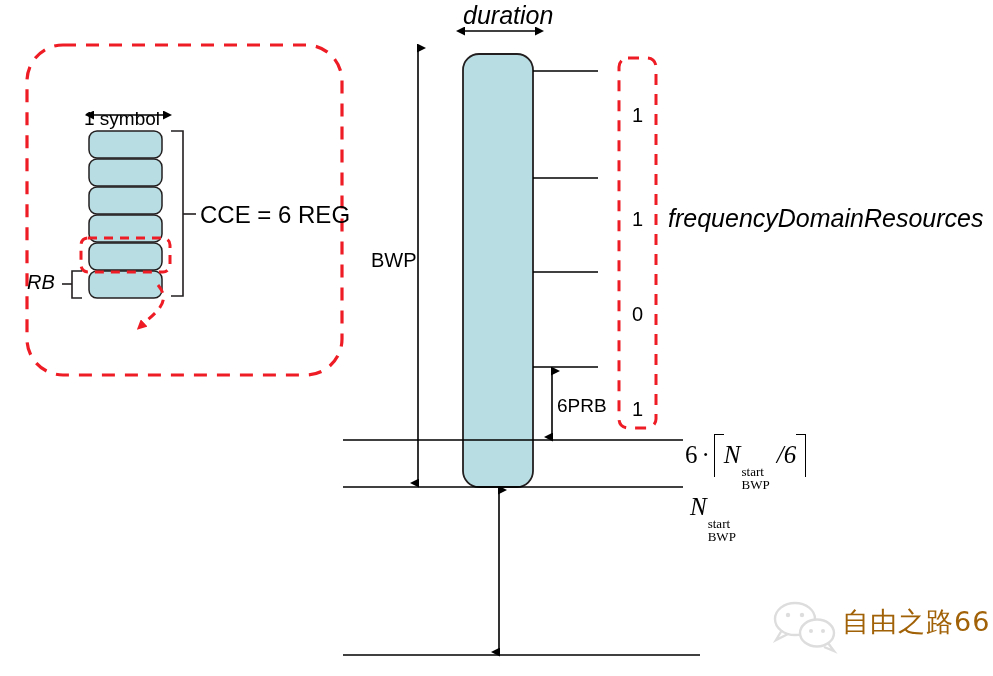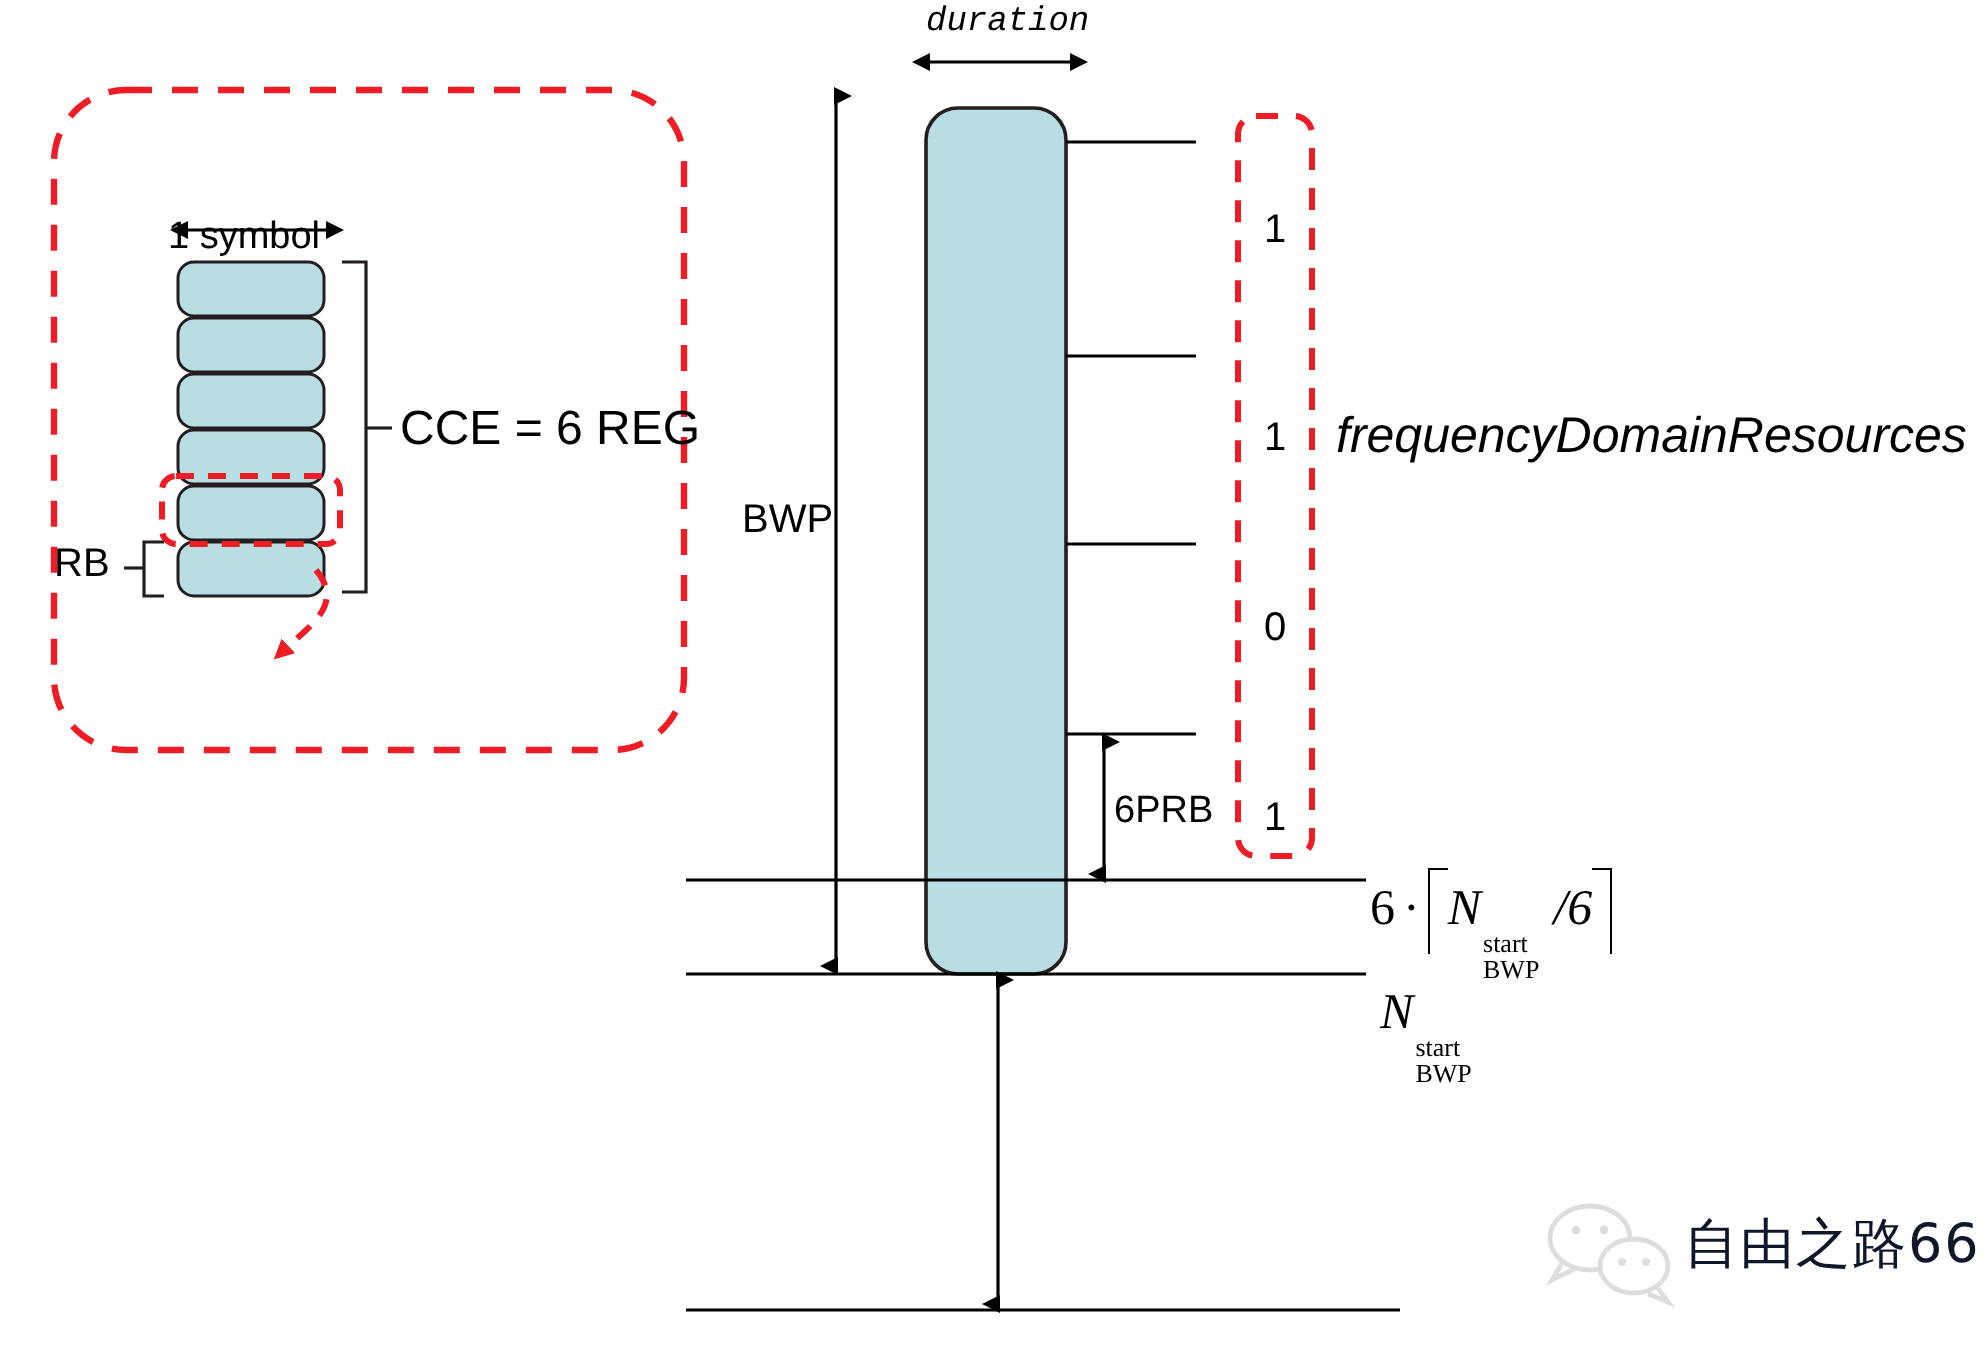--- a/index.html
+++ b/index.html
@@ -66,21 +66,21 @@
   .bracket-l {
     border-left: 1.6px solid #000;
     border-top: 1.6px solid #000;
   }
   .bracket-r {
     border-right: 1.6px solid #000;
     border-top: 1.6px solid #000;
   }
   .wm {
     position: absolute;
-    color: #0f172a;
+    color: #a16207;
     font-family: "DejaVu Sans", sans-serif;
     white-space: nowrap;
     letter-spacing: 1px;
   }
 </style>
 </head>
 <body>
 
 <div id="canvas">
 
@@ -184,24 +184,24 @@
       <path d="M828 643 L834 651 L824 647" fill="none" stroke="#c9c9c9" stroke-width="2.4"></path>
       <circle cx="811" cy="631" r="2" fill="#c9c9c9"></circle>
       <circle cx="823" cy="631" r="2" fill="#c9c9c9"></circle>
     </g>
   </svg>
 
   <div class="lbl" style="left:84px; top:89px; font-size:19px;margin-top:20px;">1 symbol</div>
 
   <div class="lbl" style="left:200px; top:203px; font-size:24px;">CCE = 6 REG</div>
 
-  <div class="lbl" style="left:27px; top:272px; font-size:20px;">RB</div>
-
-
-  <div class="lbl italic" style="left:463px; top:3px; font-size:17px;font-family:Liberation Mono, monospace;">duration</div>
+  <div class="lbl" style="left:27px; top:272px; font-size:20px;font-style:italic;">RB</div>
+
+
+  <div class="lbl italic" style="left:463px; top:3px; font-size:25px;">duration</div>
 
   <div class="lbl" style="left:371px; top:250px; font-size:20px;">BWP</div>
 
   <div class="lbl" style="left:557px; top:396px; font-size:19px;">6PRB</div>
 
   <div class="lbl italic" style="left:668px; top:206px; font-size:25px;">frequencyDomainResources</div>
 
 
   <div class="lbl" style="left:632px; top:105px; font-size:20px;">1</div>
   <div class="lbl" style="left:632px; top:209px; font-size:20px;">1</div>

